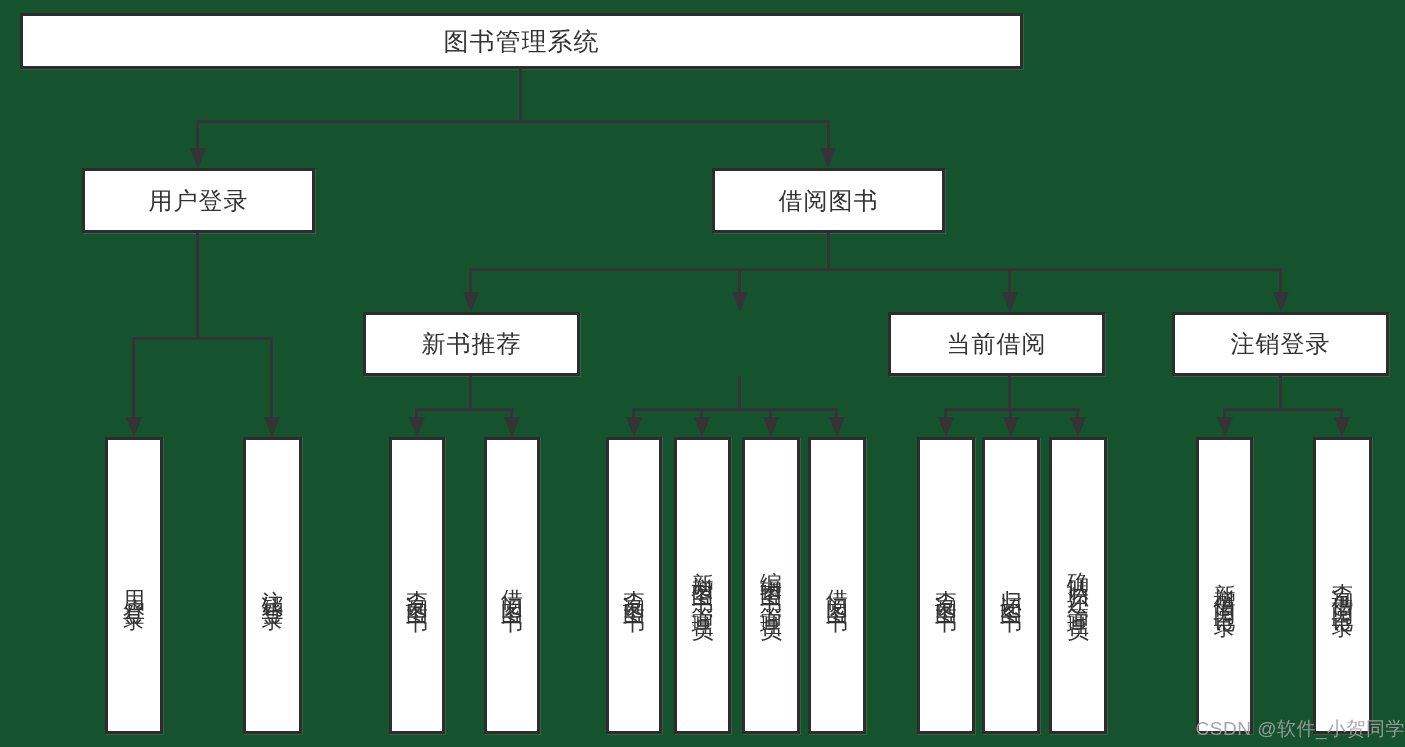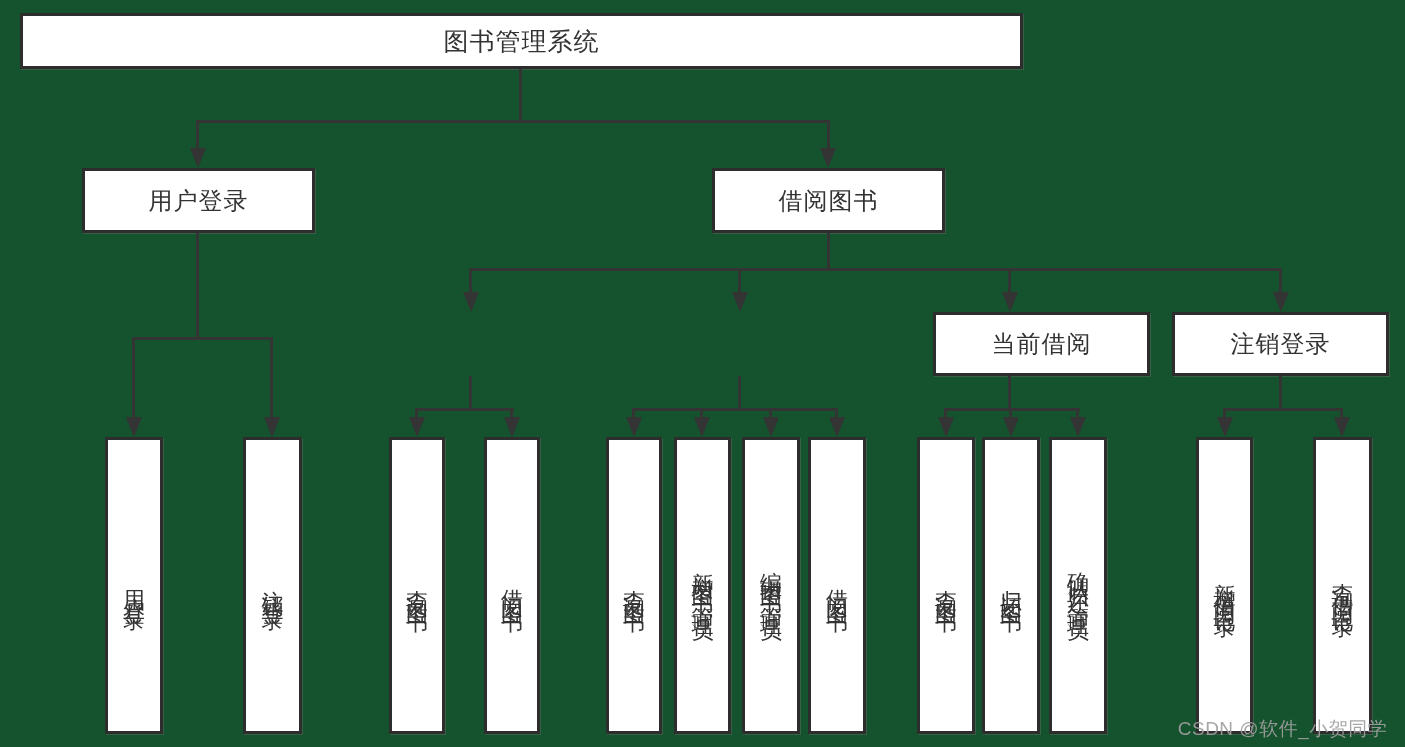--- a/index.html
+++ b/index.html
@@ -21,40 +21,43 @@
   .vline{position:absolute;width:3px;background:#343434;}
   .hline{position:absolute;height:3px;background:#343434;}
   .arrow{
     position:absolute;width:0;height:0;
     border-left:8px solid transparent;border-right:8px solid transparent;
     border-top:20px solid #343434;
   }
   .watermark{
     position:absolute;left:1160px;top:716px;width:245px;
     font-size:19px;letter-spacing:0.5px;color:rgba(158,158,158,0.92);
-    white-space:nowrap;z-index:9;text-align:center;
+    white-space:nowrap;z-index:9;text-align:right;
   }
 </style>
 </head>
 <body>
 
 <div id="canvas">
 
   <div class="box hbox root" style="left:20px;top:13px;width:1003px;height:56px;">
     <span>图书管理系统</span>
   </div>
 
   <div class="box hbox" style="left:82px;top:168px;width:233px;height:65px;">
     <span>用户登录</span>
   </div>
   <div class="box hbox" style="left:712px;top:168px;width:233px;height:65px;">
     <span>借阅图书</span>
   </div>
 
-  <div class="box hbox" style="left:933px;top:312px;width:217px;height:64px;">
+  <div class="box hbox" style="left:363px;top:312px;width:217px;height:64px;">
+    <span>新书推荐</span>
+  </div>
+  <div class="box hbox" style="left:888px;top:312px;width:217px;height:64px;">
     <span>当前借阅</span>
   </div>
   <div class="box hbox" style="left:1172px;top:312px;width:217px;height:64px;">
     <span>注销登录</span>
   </div>
 
   <div class="box vbox" style="left:105px;top:437px;width:58px;height:297px;">用户登录</div>
   <div class="box vbox" style="left:243px;top:437px;width:59px;height:297px;">注销登录</div>
 
   <div class="box vbox" style="left:389px;top:437px;width:56px;height:297px;">查询图书</div>

